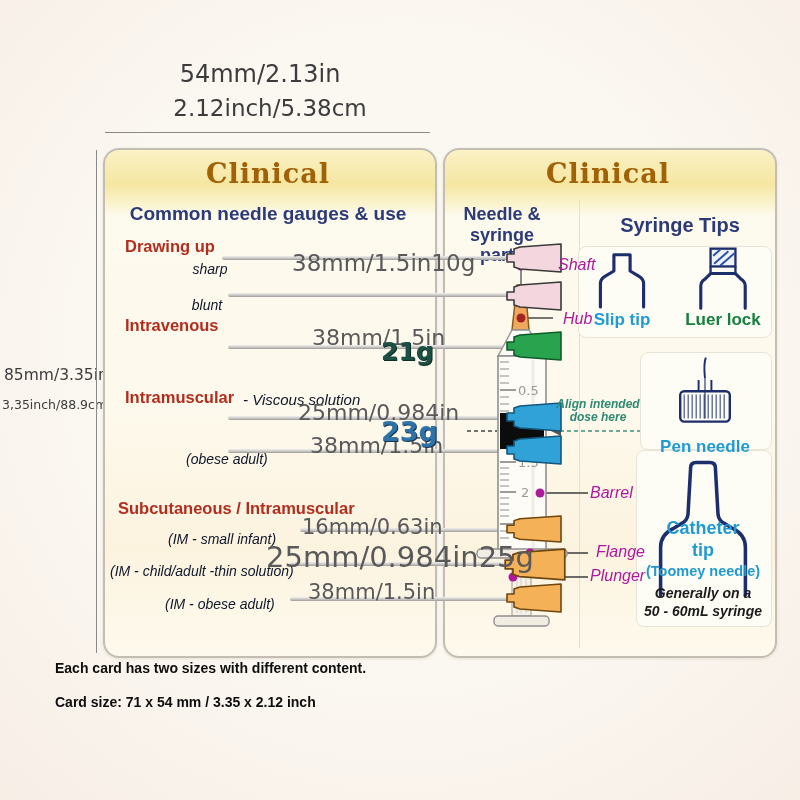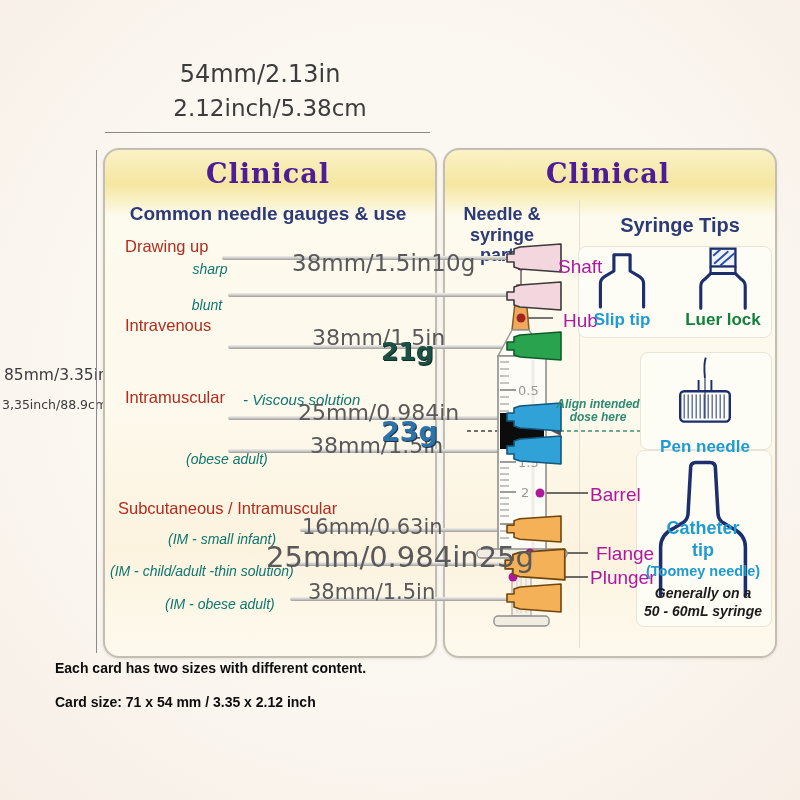--- a/index.html
+++ b/index.html
@@ -12,31 +12,31 @@
   .c{text-align:center}
   .dim{color:#3c3c3c;font-family:"DejaVu Sans",sans-serif}
   .card{
     position:absolute;width:330px;height:506px;border:2px solid #c2beb4;border-radius:16px;
     background:linear-gradient(180deg,#fbf2c6 0px,#f5e6a1 34px,#f9f0c0 48px,#fdfaee 66px,
                #fdf9ec 260px,#fcf3df 400px,#fdf8e9 470px,#fdf9ec 100%);
     box-shadow:0 1px 3px rgba(120,100,60,.15);
   }
   .card-title{
     position:absolute;width:330px;text-align:center;top:158px;
-    font-family:"DejaVu Serif",serif;font-weight:bold;font-size:27px;color:#4c1d95;letter-spacing:1px;
+    font-family:"DejaVu Serif",serif;font-weight:bold;font-size:27px;color:#a16207;letter-spacing:1px;
   }
   .heading{position:absolute;font-weight:bold;color:#2c3a78}
-  .rh{position:absolute;color:#b22d1d;font-weight:normal;font-size:16.5px}
+  .rh{position:absolute;color:#b22d1d;font-weight:bold;font-size:16.5px}
   .shaft{position:absolute;height:3.5px;border-radius:2px;
     background:linear-gradient(180deg,#f0efed 0%,#cfcdc9 50%,#9d9b97 100%);z-index:2}
   .hub{position:absolute;z-index:3}
   .size{position:absolute;color:#59595b;font-family:"DejaVu Sans",sans-serif;z-index:6;white-space:nowrap}
-  .sub{position:absolute;font-style:italic;color:#0f766e;font-size:14px;z-index:4;white-space:nowrap}
+  .sub{position:absolute;font-style:italic;color:#0f172a;font-size:14px;z-index:4;white-space:nowrap}
   .gauge{position:absolute;font-weight:bold;font-family:"DejaVu Sans",sans-serif;z-index:7;white-space:nowrap}
-  .pl{position:absolute;color:#ad189e;font-size:19px;z-index:4;white-space:nowrap}
+  .pl{position:absolute;color:#ad189e;font-style:italic;font-size:16px;z-index:4;white-space:nowrap}
   .tipbox{position:absolute;background:#fdfcf5;border:1px solid #e8e4d8;border-radius:8px;z-index:1}
   .tiplabel{position:absolute;font-weight:bold;font-size:17px;z-index:4;text-align:center}
   .cyan{color:#1f9bd2}.tnavy{color:#15803d}
   .footer{position:absolute;left:55px;font-weight:bold;font-size:14px;color:#0d0d0d;white-space:nowrap}
   svg{display:block}
 </style>
 </head>
 <body>
 
 <div class="abs dim c" style="left:120px;top:60px;width:280px;font-size:24px">54mm/2.13in</div>

